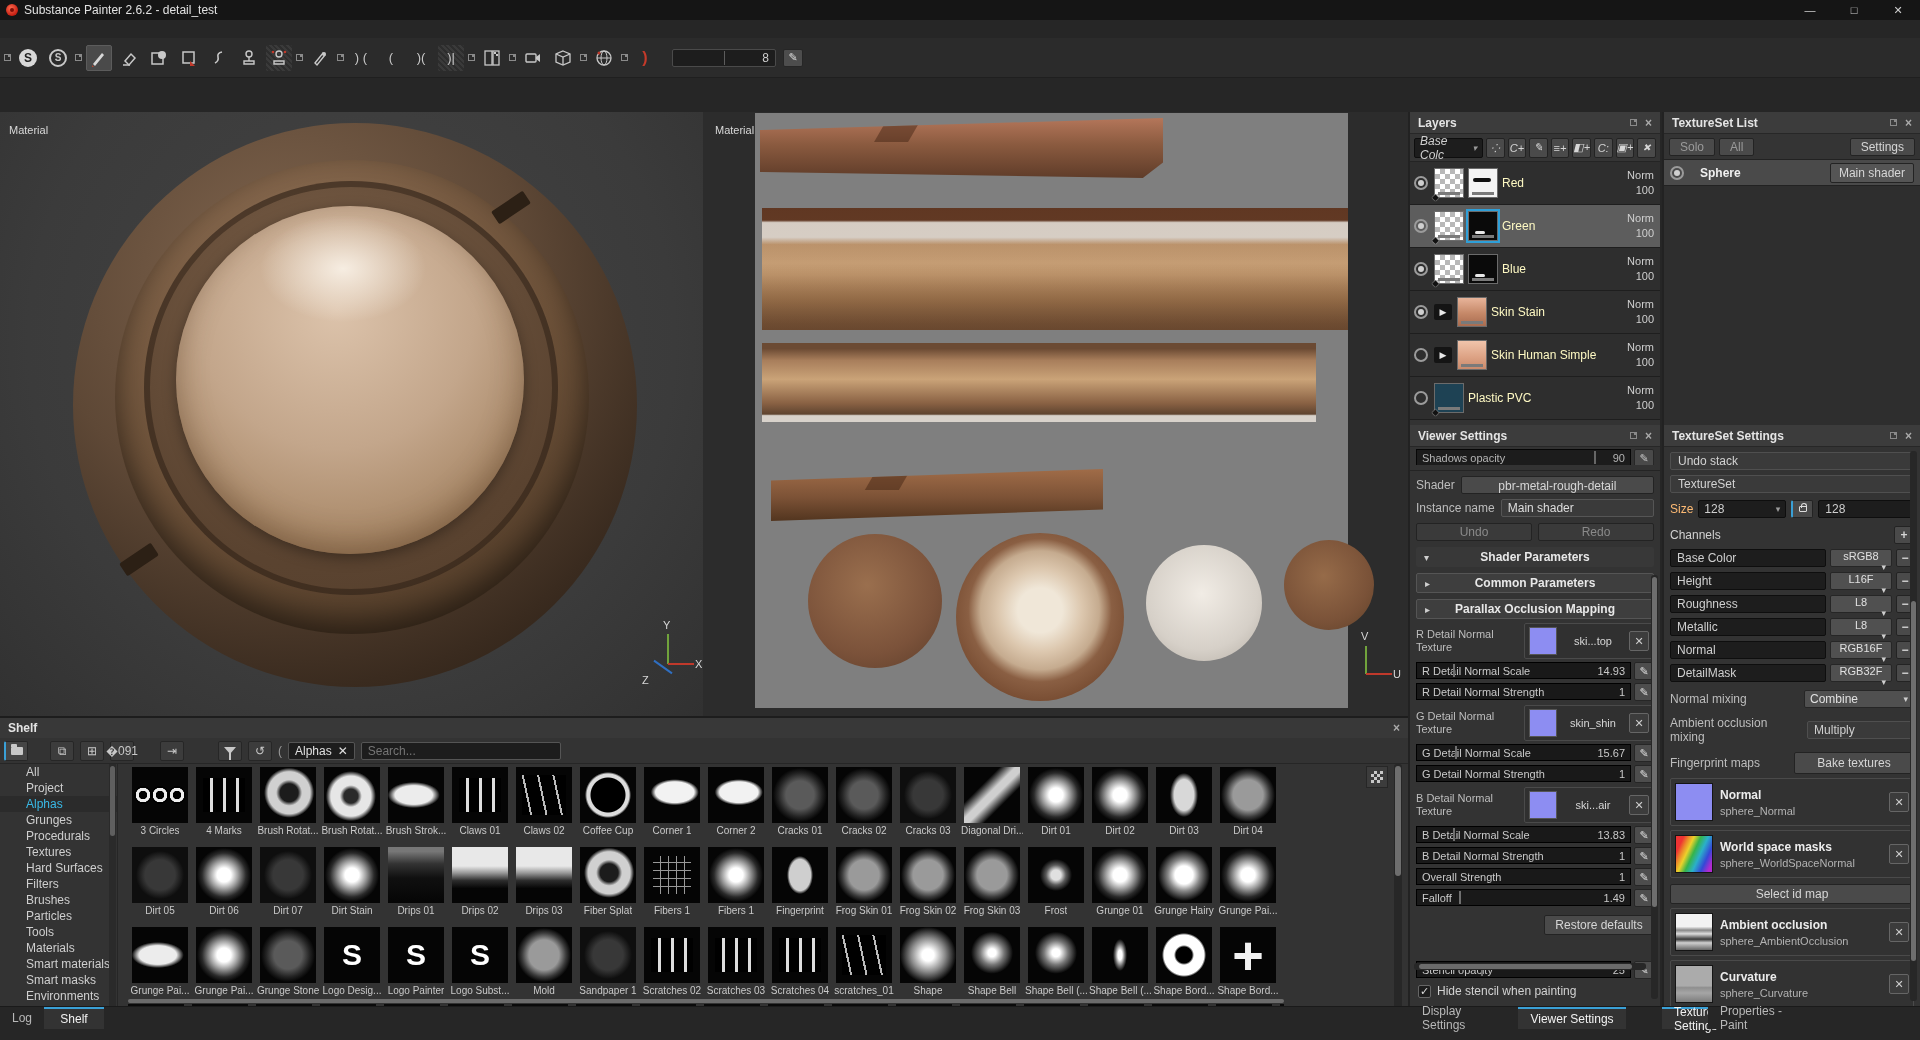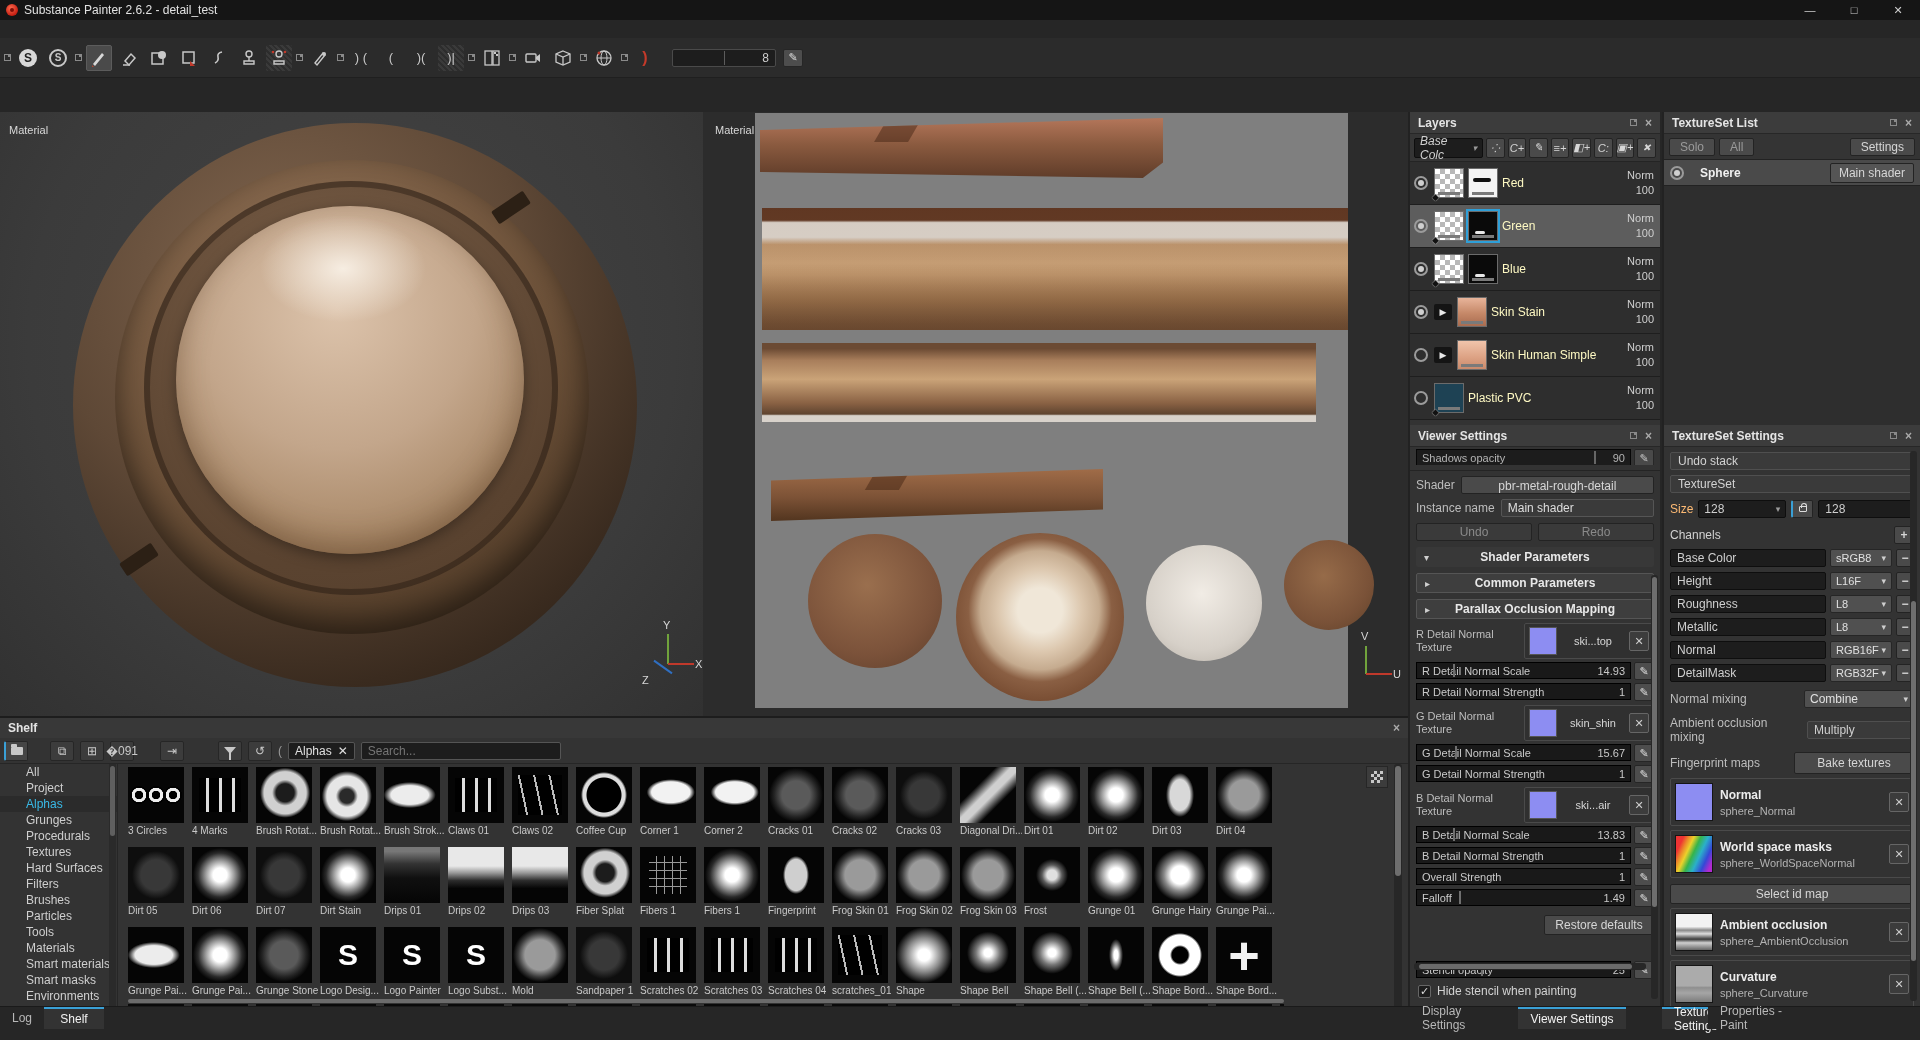--- a/index.html
+++ b/index.html
@@ -207,21 +207,21 @@
   .size-row .lab { color:#fdba74; flex:none; }
   .size-dd { width:88px; height:18px; }
   .lockbtn { width:22px; height:18px; border-left:2px solid #3aa0d6; }
   .lock-glyph { width:8px; height:6px; border:1px solid #ddd; border-radius:1px; position:relative; }
   .lock-glyph::before { content:""; position:absolute; left:1px; top:-4px; width:4px; height:4px; border:1px solid #ddd; border-bottom:none; border-radius:3px 3px 0 0; }
   .size-field2 { flex:1; height:18px; }
   .chan-head { display:flex; align-items:center; margin:8px 6px 0; color:#d2d2d2; }
   .chan-head .btn { margin-left:auto; width:20px; height:18px; font-weight:bold; }
   .chan-row { display:flex; align-items:center; gap:4px; margin:5px 6px 0; }
   .chan-name { flex:1; height:18px; }
-  .chan-fmt { width:62px; height:18px; font-size:11px; }
+  .chan-fmt { width:62px; height:18px; font-size:11px;flex-direction:column; }
   .minus-btn { width:18px; height:18px; font-weight:bold; }
   .mix-row { display:flex; align-items:center; margin:8px 6px 0; gap:6px; color:#bdbdbd; }
   .mix-row .ddlight { width:110px; height:18px; margin-left:auto; }
   .mix-row .darkdd { width:110px; height:18px; margin-left:auto; background:#3a3a3a; border:1px solid #4f4f4f; border-radius:2px; display:flex; align-items:center; padding:0 6px; color:#cfcfcf;}
   .addmaps-row { display:flex; align-items:center; margin:8px 6px 0; color:#bdbdbd; }
   .addmaps-row .btn { margin-left:auto; width:120px; height:22px; }
   .map-card { display:flex; align-items:center; gap:7px; margin:4px 6px 0; background:#323232; border:1px solid #4a4a4a; border-radius:2px; padding:4px; }
   .map-thumb { width:38px; height:38px; border:1px solid #151515; flex:none; }
   .m-normal { background:#8d8df2; }
   .m-rainbow { background:linear-gradient(115deg,#e33 0 15%,#ec8a2a 25%,#ecd12a 35%,#35b44a 48%,#2ab0c9 62%,#3548d6 78%,#b12ad0 92%); }
@@ -244,21 +244,21 @@
   .folder-glyph::before { content:""; position:absolute; left:0; top:-3px; width:6px; height:3px; background:#c8c8c8; border-radius:1px 1px 0 0; }
   .funnel { width:0; height:0; border-left:6px solid transparent; border-right:6px solid transparent; border-top:7px solid #c8c8c8; position:relative; }
   .funnel::after { content:""; position:absolute; left:-1px; top:-2px; width:2px; height:8px; background:#c8c8c8; }
   .tag-chip { height:18px; background:#1d1d1d; border:1px solid #555; border-radius:2px; display:flex; align-items:center; gap:6px; padding:0 6px; color:#e0e0e0; }
   .search-box { width:200px; height:18px; background:#1d1d1d; border:1px solid #555; border-radius:2px; color:#8f8f8f;
     font-family:"Liberation Sans", sans-serif; font-size:12px; padding:0 6px; }
   .shelf-side { position:absolute; left:0; top:46px; width:118px; height:244px; overflow:hidden; border-right:1px solid #262626;}
   .cat { height:16px; display:flex; align-items:center; padding-left:26px; color:#cfcfcf; font-size:12px; }
   .cat.sel { color:#39b9e6; background:#2b2b2b; }
   .shelf-grid { position:absolute; left:128px; top:46px; width:1156px; height:240px; display:flex; flex-wrap:wrap; overflow:hidden; }
-  .shelf-item { width:64px; height:78px; display:flex; flex-direction:column; align-items:flex-start; padding-top:3px; }
+  .shelf-item { width:64px; height:78px; display:flex; flex-direction:column; align-items:center; padding-top:3px; }
   .thumb { width:56px; height:56px; background:#050505; display:flex; align-items:center; justify-content:center; overflow:hidden; }
   .ilabel { margin-top:2px; max-width:62px; font-size:10px; color:#c9c9c9; white-space:nowrap; overflow:hidden; }
   .row4strip { position:absolute; left:128px; top:286px; width:1156px; height:4px;
     background:repeating-linear-gradient(90deg,#0a0a0a 0 56px,#333 56px 64px); }
   .shelf-hscroll { position:absolute; left:128px; top:281px; width:1156px; height:4px; background:#8a8a8a; border-radius:2px; opacity:.65;}
   .gridsize-btn { position:absolute; left:1366px; top:48px; width:22px; height:22px; background:#3c3c3c; border:1px solid #262626;
     display:flex; align-items:center; justify-content:center; }
   .gridsize-glyph { width:12px; height:12px; background:repeating-conic-gradient(#c8c8c8 0 25%, transparent 0 50%) 0 0/6px 6px; }
   .shelf-vscroll { position:absolute; left:1394px; top:46px; width:8px; height:244px; background:#272727; border-radius:3px; }
   .shelf-vscroll .thumbv { position:absolute; left:1px; right:1px; top:2px; height:110px; background:#6e6e6e; border-radius:3px; }

